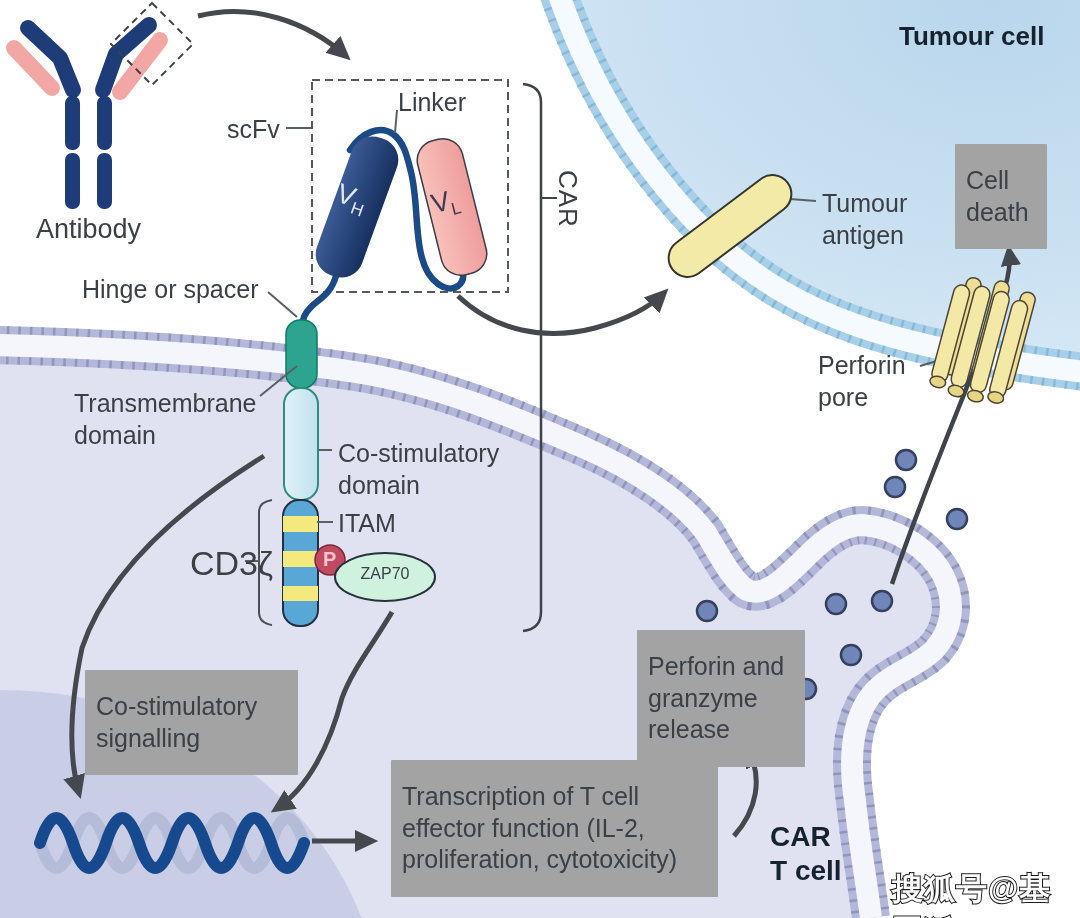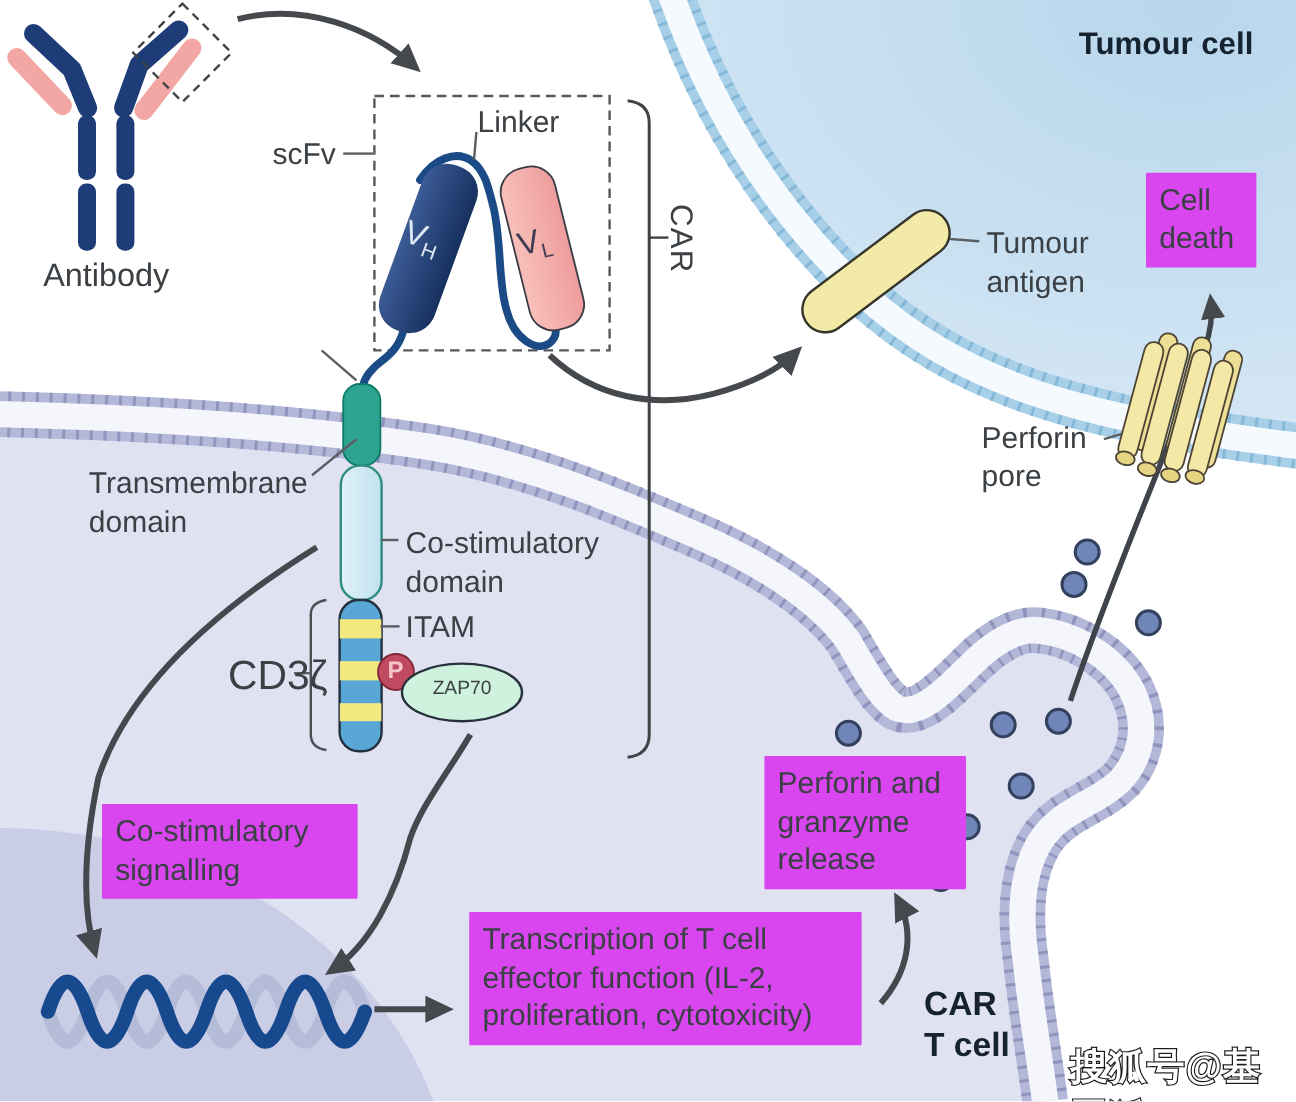--- a/index.html
+++ b/index.html
@@ -1,20 +1,20 @@
 <!DOCTYPE html>
 <html><head>
 <meta charset="utf-8">
 <style>
   html,body{margin:0;padding:0;background:#ffffff;}
   #stage{position:relative;width:1080px;height:918px;overflow:hidden;
          font-family:"Liberation Sans",sans-serif;background:#ffffff;}
   #art{position:absolute;left:0;top:0;z-index:1;}
   .lbl{position:absolute;z-index:3;color:#3b4045;font-size:25px;line-height:1.26;}
-  .ybox{background:#d946ef;padding:8px 11px;border-radius:1px;}
+  .ybox{background:#a3a3a3;padding:21px 11px;border-radius:1px;}
   .bold{font-weight:bold;color:#15222f;}
   .vh-text{position:absolute;z-index:3;color:#dfe8f4;font-size:27px;transform:rotate(20deg);}
   .vl-text{position:absolute;z-index:3;color:#3f3a52;font-size:27px;transform:rotate(-14deg);}
   .vh-text sub,.vl-text sub{font-size:17px;}
   .vertical{writing-mode:vertical-rl;letter-spacing:1px;}
   .p-lbl{position:absolute;z-index:3;color:#f6c3cb;font-weight:bold;font-size:20px;}
   .watermark{position:absolute;z-index:5;color:#ffffff;font-weight:bold;font-size:31px;
              -webkit-text-stroke:2px #1c1c1c;paint-order:stroke fill;letter-spacing:1px;}
   .center{text-align:center;}
 </style>
@@ -204,20 +204,21 @@
 
 <div class="lbl" style="left:36px;top:212px;font-size:27px;">Antibody</div>
 <div class="lbl" style="left:227px;top:114px;">scFv</div>
 <div class="lbl" style="left:398px;top:87px;">Linker</div>
 
 <div class="vh-text" style="left:336px;top:182px;"><span>V</span><sub>H</sub></div>
 <div class="vl-text" style="left:432px;top:186px;"><span>V</span><sub>L</sub></div>
 
 <div class="lbl vertical" style="left:551px;top:170px;font-size:26px;">CAR</div>
 
+<div class="lbl" style="left:82px;top:274px;">Hinge or spacer</div>
 <div class="lbl" style="left:74px;top:388px;width:200px;">Transmembrane domain</div>
 <div class="lbl" style="left:338px;top:438px;width:190px;">Co-stimulatory domain</div>
 <div class="lbl" style="left:338px;top:508px;">ITAM</div>
 <div class="lbl" style="left:190px;top:542px;font-size:34px;">CD3ζ</div>
 <div class="p-lbl" style="left:323px;top:548px;">P</div>
 <div class="lbl center" style="left:343px;top:564px;width:84px;font-size:16px;">ZAP70</div>
 
 <div class="lbl bold" style="left:876px;top:20px;font-size:26px;margin-left:23px;">Tumour cell</div>
 <div class="lbl" style="left:822px;top:188px;width:135px;">Tumour antigen</div>
 

